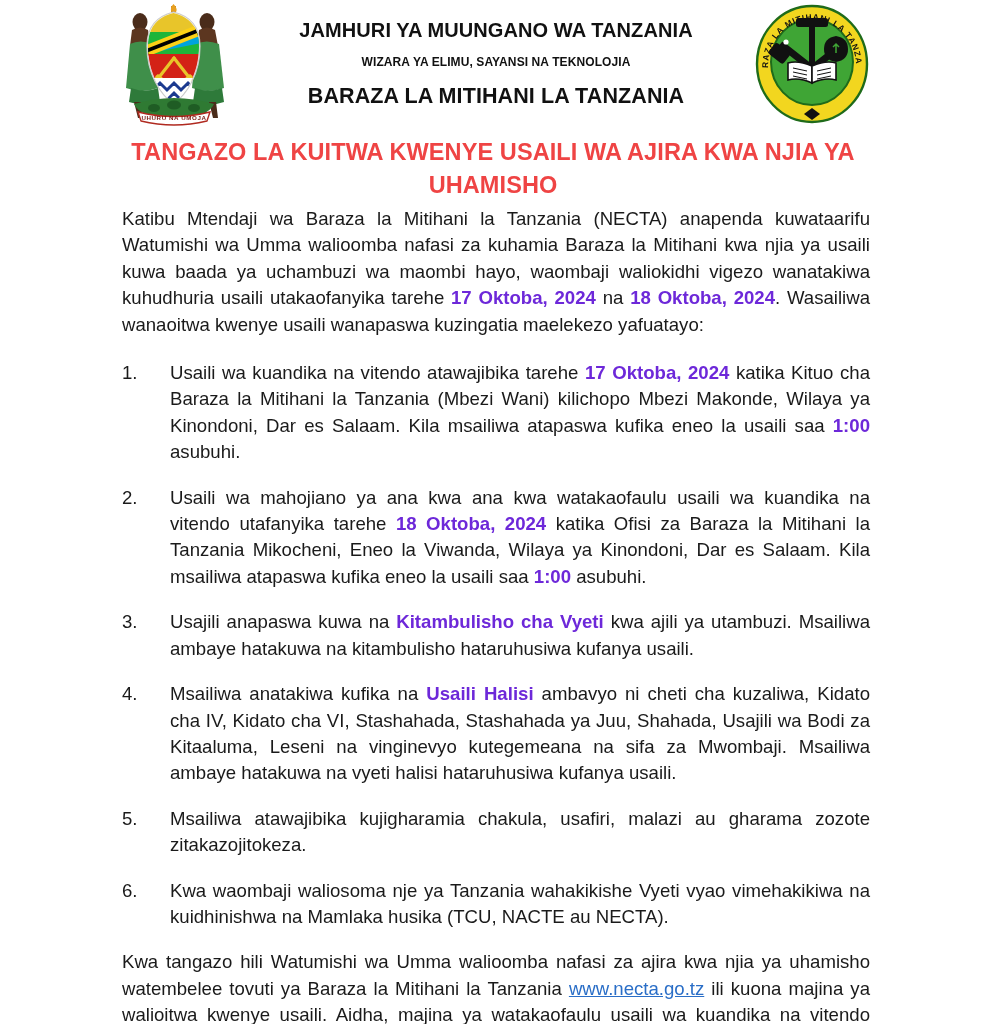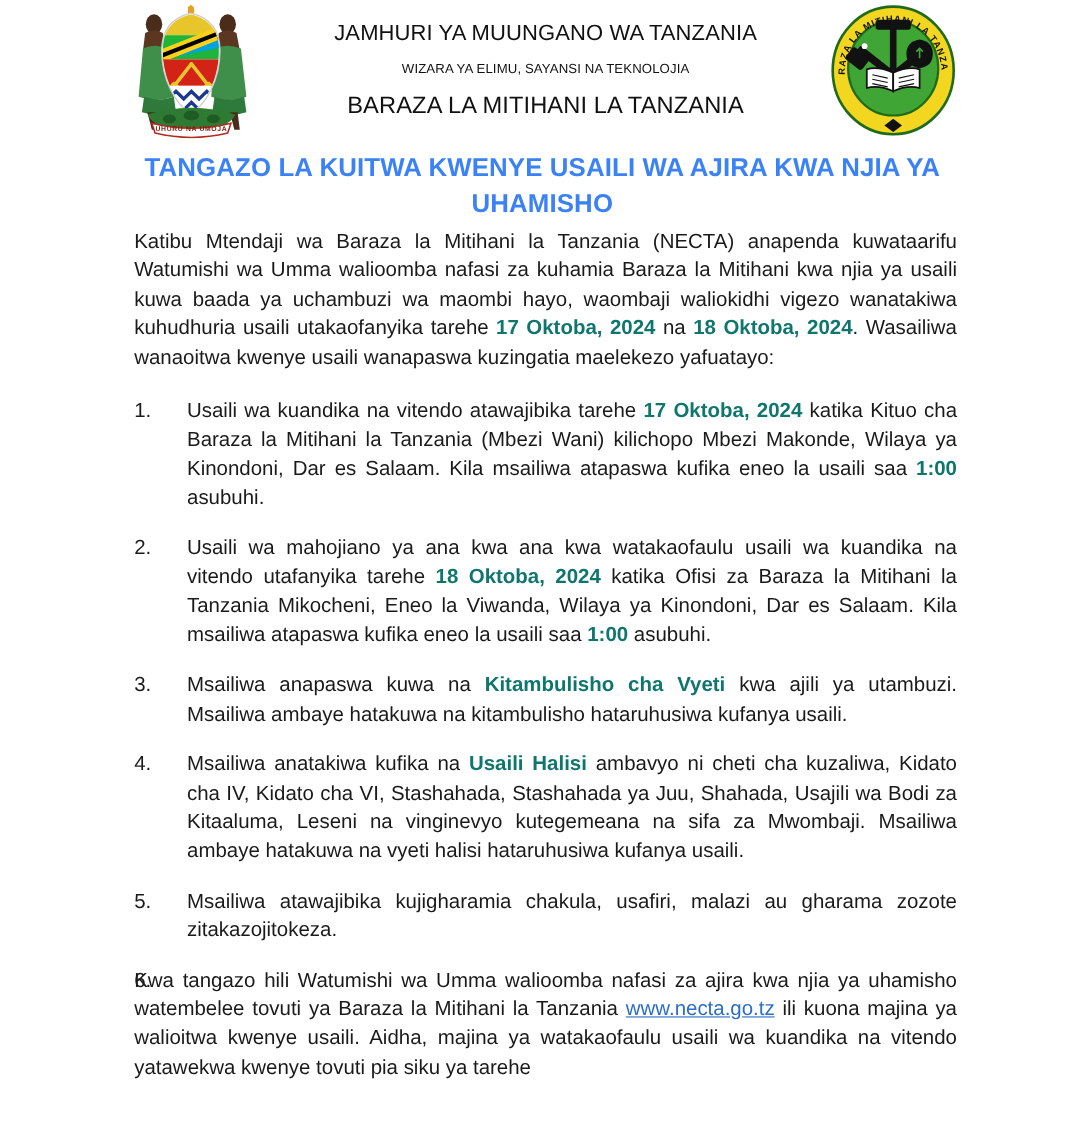--- a/index.html
+++ b/index.html
@@ -46,38 +46,38 @@
   }
 
   .header-lines {
     position: absolute;
     left: 246px;
     top: 14px;
     width: 500px;
     text-align: center;
   }
   .hdr-line {
-    font-weight: normal;
+    font-weight: bold;
     color: #111111;
     letter-spacing: .1px;
     white-space: nowrap;
   }
   .hdr-1 { font-size: 20px; line-height: 32px; }
   .hdr-2 { font-size: 12px; line-height: 33px; }
   .hdr-3 { font-size: 21.5px; line-height: 34px; }
 
   
   .doc-title {
     margin: 8px auto 0 auto;
     width: 760px;
     text-align: center;
     font-size: 23.5px;
     font-weight: bold;
     line-height: 33px;
-    color: #3b82f6;
+    color: #ef4444;
     letter-spacing: .1px;
   }
 
   
   .body-wrap {
     position: absolute;
     left: 122px;
     top: 206px;
     width: 748px;
   }
@@ -112,21 +112,21 @@
     top: 0;
     width: 34px;
     text-align: left;
     font-size: 18.6px;
     line-height: 26.4px;
     color: #1a1a1a;
   }
 
   .after-list { margin-top: 6px; }
 
-  b, strong { font-weight: bold; color: #0f766e; }
+  b, strong { font-weight: bold; color: #6d28d9; }
 
   a.weblink {
     color: #2a6ec7;
     text-decoration: underline;
   }
 
   
   .crest svg, .necta-seal svg { display: block; }
 </style>
 </head>
@@ -265,30 +265,30 @@
     <p class="para"><span>Katibu Mtendaji wa Baraza la Mitihani la Tanzania (NECTA) anapenda kuwataarifu Watumishi wa Umma walioomba nafasi za kuhamia Baraza la Mitihani kwa njia ya usaili kuwa baada ya uchambuzi wa maombi hayo, waombaji waliokidhi vigezo wanatakiwa kuhudhuria usaili utakaofanyika tarehe </span><b>17 Oktoba, 2024</b><span> na </span><b>18 Oktoba, 2024</b><span>. Wasailiwa wanaoitwa kwenye usaili wanapaswa kuzingatia maelekezo yafuatayo:</span></p>
 
     <ol class="list">
       <li>
         <span class="marker">1.</span><span>Usaili wa kuandika na vitendo atawajibika tarehe </span><b>17 Oktoba, 2024</b><span> katika Kituo cha Baraza la Mitihani la Tanzania (Mbezi Wani) kilichopo Mbezi Makonde, Wilaya ya Kinondoni, Dar es Salaam. Kila msailiwa atapaswa kufika eneo la usaili saa </span><b>1:00</b><span> asubuhi.</span>
       </li>
       <li>
         <span class="marker">2.</span><span>Usaili wa mahojiano ya ana kwa ana kwa watakaofaulu usaili wa kuandika na vitendo utafanyika tarehe </span><b>18 Oktoba, 2024</b><span> katika Ofisi za Baraza la Mitihani la Tanzania Mikocheni, Eneo la Viwanda, Wilaya ya Kinondoni, Dar es Salaam. Kila msailiwa atapaswa kufika eneo la usaili saa </span><b>1:00</b><span> asubuhi.</span>
       </li>
       <li>
-        <span class="marker">3.</span><span>Msailiwa anapaswa kuwa na </span><b>Kitambulisho cha Vyeti</b><span> kwa ajili ya utambuzi. Msailiwa ambaye hatakuwa na kitambulisho hataruhusiwa kufanya usaili.</span>
+        <span class="marker">3.</span><span>Usajili anapaswa kuwa na </span><b>Kitambulisho cha Vyeti</b><span> kwa ajili ya utambuzi. Msailiwa ambaye hatakuwa na kitambulisho hataruhusiwa kufanya usaili.</span>
       </li>
       <li>
         <span class="marker">4.</span><span>Msailiwa anatakiwa kufika na </span><b>Usaili Halisi</b><span> ambavyo ni cheti cha kuzaliwa, Kidato cha IV, Kidato cha VI, Stashahada, Stashahada ya Juu, Shahada, Usajili wa Bodi za Kitaaluma, Leseni na vinginevyo kutegemeana na sifa za Mwombaji. Msailiwa ambaye hatakuwa na vyeti halisi hataruhusiwa kufanya usaili.</span>
       </li>
       <li>
         <span class="marker">5.</span><span>Msailiwa atawajibika kujigharamia chakula, usafiri, malazi au gharama zozote zitakazojitokeza.</span>
       </li>
       <li>
-        <span class="marker">6.</span>
+        <span class="marker">6.</span><span>Kwa waombaji waliosoma nje ya Tanzania wahakikishe Vyeti vyao vimehakikiwa na kuidhinishwa na Mamlaka husika (TCU, NACTE au NECTA).</span>
       </li>
     </ol>
 
     <p class="para after-list"><span>Kwa tangazo hili Watumishi wa Umma walioomba nafasi za ajira kwa njia ya uhamisho watembelee tovuti ya Baraza la Mitihani la Tanzania </span><a class="weblink" href="#">www.necta.go.tz</a><span> ili kuona majina ya walioitwa kwenye usaili. Aidha, majina ya watakaofaulu usaili wa kuandika na vitendo yatawekwa kwenye tovuti pia siku ya tarehe </span></p>
 
   </div>
 
 </div>
 
 </body></html>

